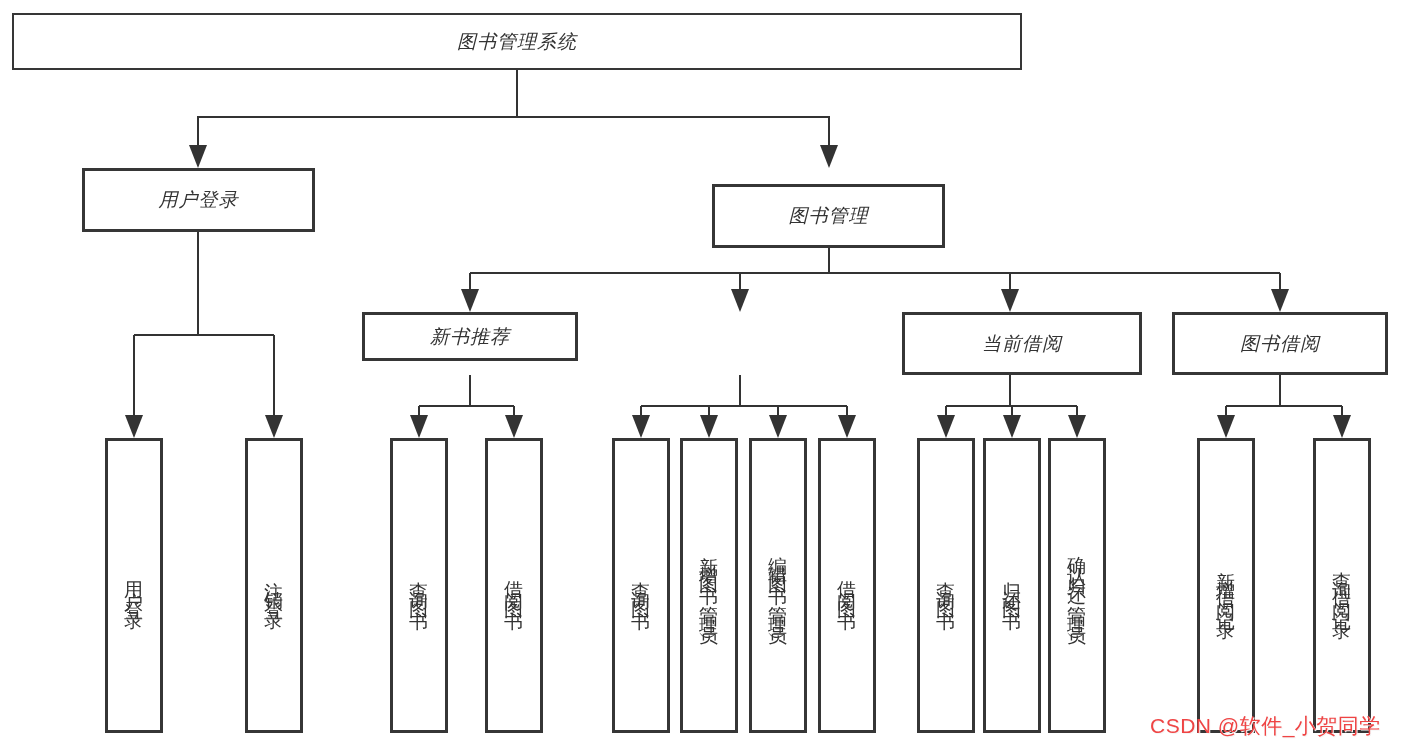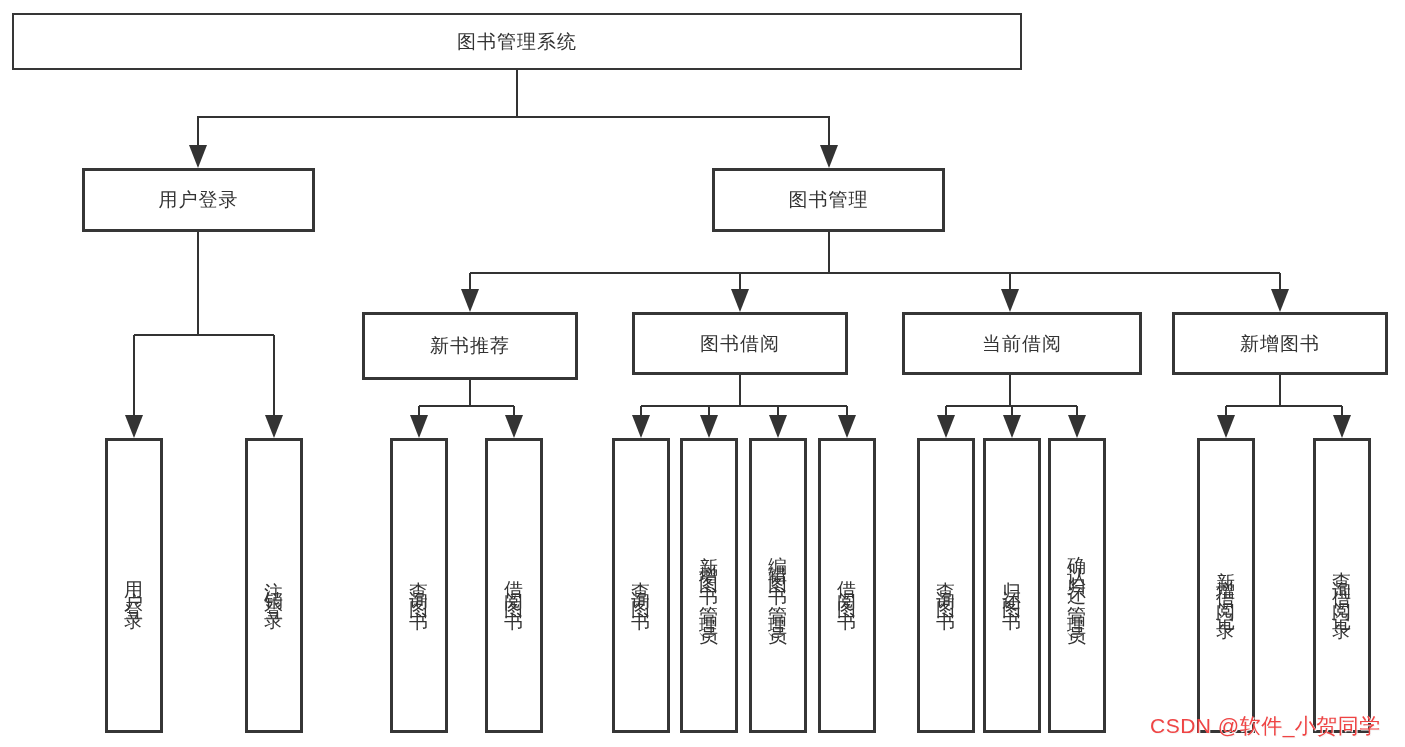--- a/index.html
+++ b/index.html
@@ -10,21 +10,21 @@
   }
   .canvas{position:absolute;inset:0;}
   svg.connectors{position:absolute;left:0;top:0;z-index:1;}
   .node{
     position:absolute;box-sizing:border-box;background:#ffffff;
     border:3px solid #363636;color:#333333;
     display:flex;align-items:center;justify-content:center;
     z-index:2;
   }
   .node.top-node{border-width:2px;}
-  .h-label{font-size:19px;letter-spacing:1px;white-space:nowrap;}
+  .h-label{font-size:19px;letter-spacing:1px;white-space:nowrap;font-style:italic;}
   .v-label{
     writing-mode:vertical-rl;text-orientation:upright;
     font-size:19px;line-height:1;letter-spacing:10px;
   }
   .watermark{
     position:absolute;left:1150px;top:712px;z-index:3;
     font-size:21px;color:#ef4444;letter-spacing:0.5px;white-space:nowrap;
     text-shadow:1px 1px 0 #f5f5f5;
   }
 </style>
@@ -99,35 +99,32 @@
     </g>
   </svg>
 
   <div class="node top-node" style="left:12px;top:13px;width:1010px;height:57px">
     <span class="h-label">图书管理系统</span>
   </div>
 
   <div class="node" style="left:82px;top:168px;width:233px;height:64px">
     <span class="h-label">用户登录</span>
   </div>
-  <div class="node" style="left:712px;top:168px;width:233px;height:64px">
+  <div class="node" style="left:712px;top:184px;width:233px;height:64px">
     <span class="h-label">图书管理</span>
   </div>
 
-  <div class="node" style="left:362px;top:312px;width:216px;height:68px">
+  <div class="node" style="left:362px;top:312px;width:216px;height:49px">
     <span class="h-label">新书推荐</span>
-  </div>
-  <div class="node" style="left:632px;top:312px;width:216px;height:63px">
-    <span class="h-label">图书借阅</span>
   </div>
   <div class="node" style="left:902px;top:312px;width:240px;height:63px">
     <span class="h-label">当前借阅</span>
   </div>
   <div class="node" style="left:1172px;top:312px;width:216px;height:63px">
-    <span class="h-label">新增图书</span>
+    <span class="h-label">图书借阅</span>
   </div>
 
   <div class="node" style="left:105px;top:438px;width:58px;height:295px">
     <span class="v-label">用户登录</span>
   </div>
   <div class="node" style="left:245px;top:438px;width:58px;height:295px">
     <span class="v-label">注销登录</span>
   </div>
 
   <div class="node" style="left:390px;top:438px;width:58px;height:295px">

